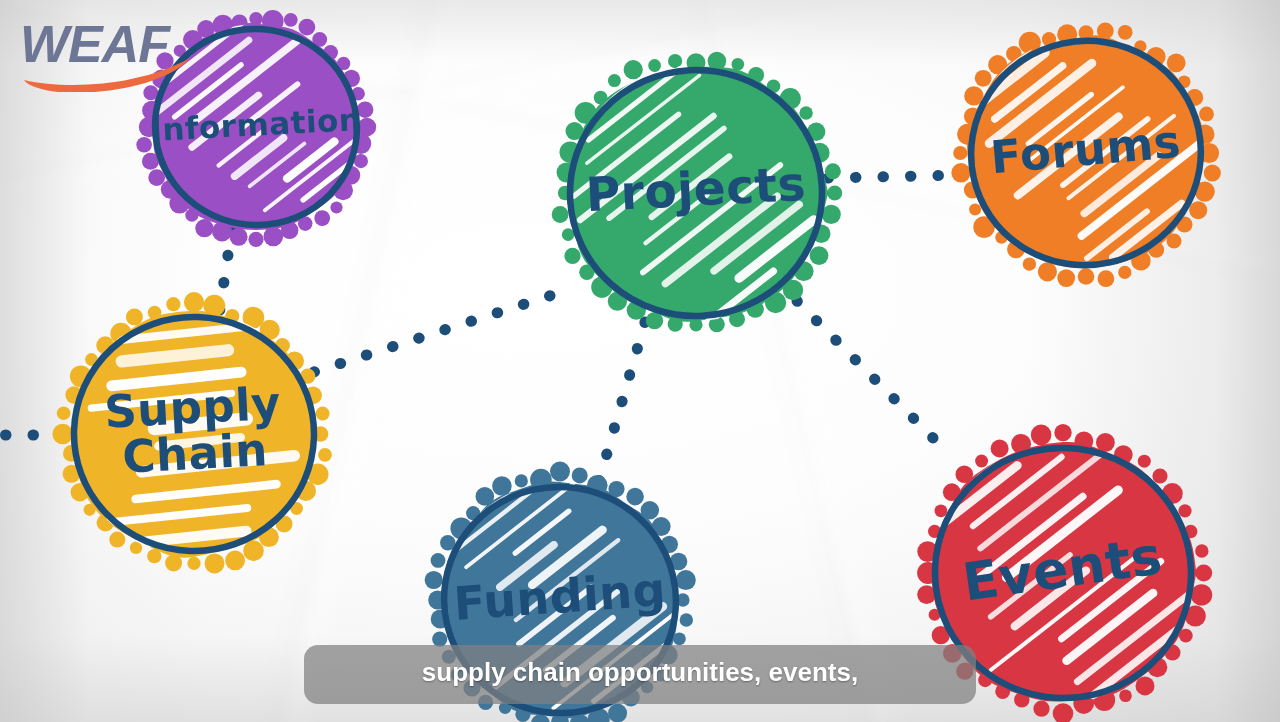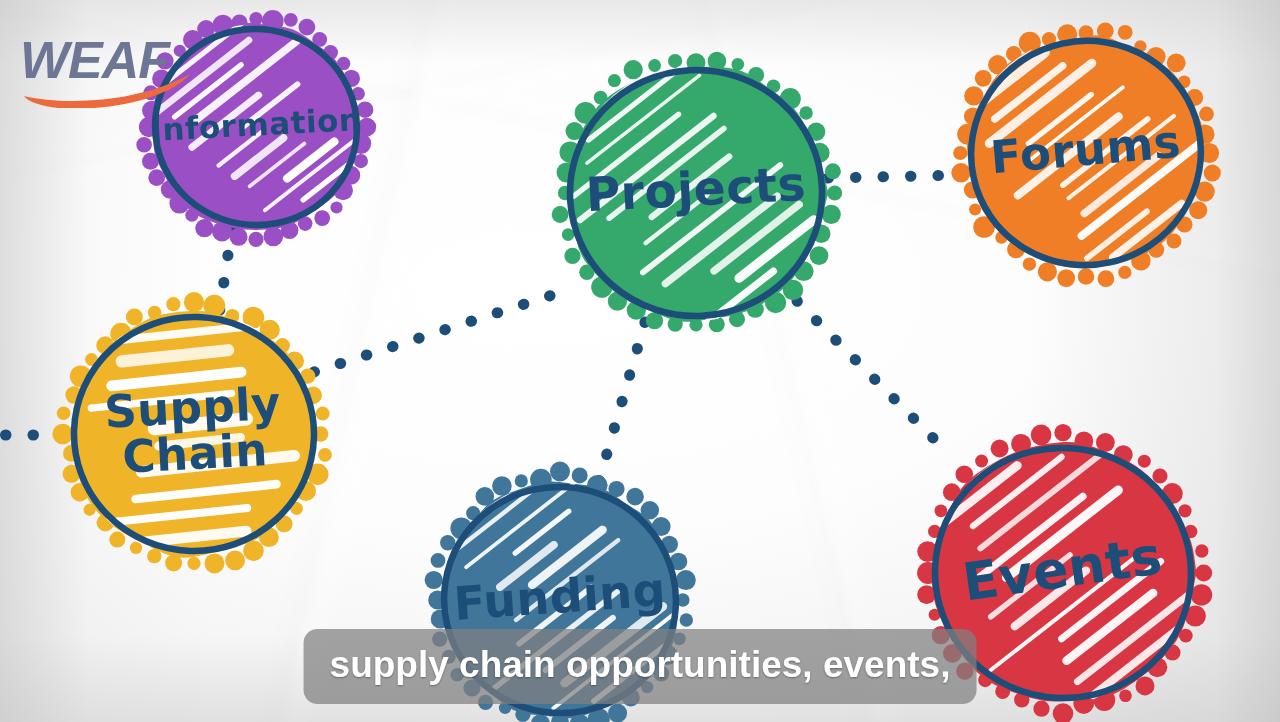--- a/index.html
+++ b/index.html
@@ -68,21 +68,21 @@
     fill: #1d4e79;
     font-weight: 700;
     text-anchor: middle;
     dominant-baseline: middle;
     letter-spacing: 0.5px;
   }
 
   
   .logo-wrap {
     position: absolute;
-    left: 18px; top: 28px;
+    left: 18px; top: 12px;
     width: 210px; height: 80px;
     z-index: 4;
     text-align: center;
   }
 
   
   .caption-bar {
     position: absolute;
     left: 50%;
     transform: translateX(-50%);
@@ -93,21 +93,21 @@
     padding: 9px 26px 12px;
     text-align: center;
     min-width: 620px;
     max-width: 720px;
   }
   .caption-line {
     display: block;
     color: #ffffff;
     font-family: "Liberation Sans", sans-serif;
     font-weight: 700;
-    font-size: 37px;
+    font-size: 26px;
     line-height: 1.46;
     text-shadow: 0 1px 2px rgba(0,0,0,0.35);
     white-space: nowrap;
   }
 </style>
 </head>
 <body>
 
 <div id="stage">
 

